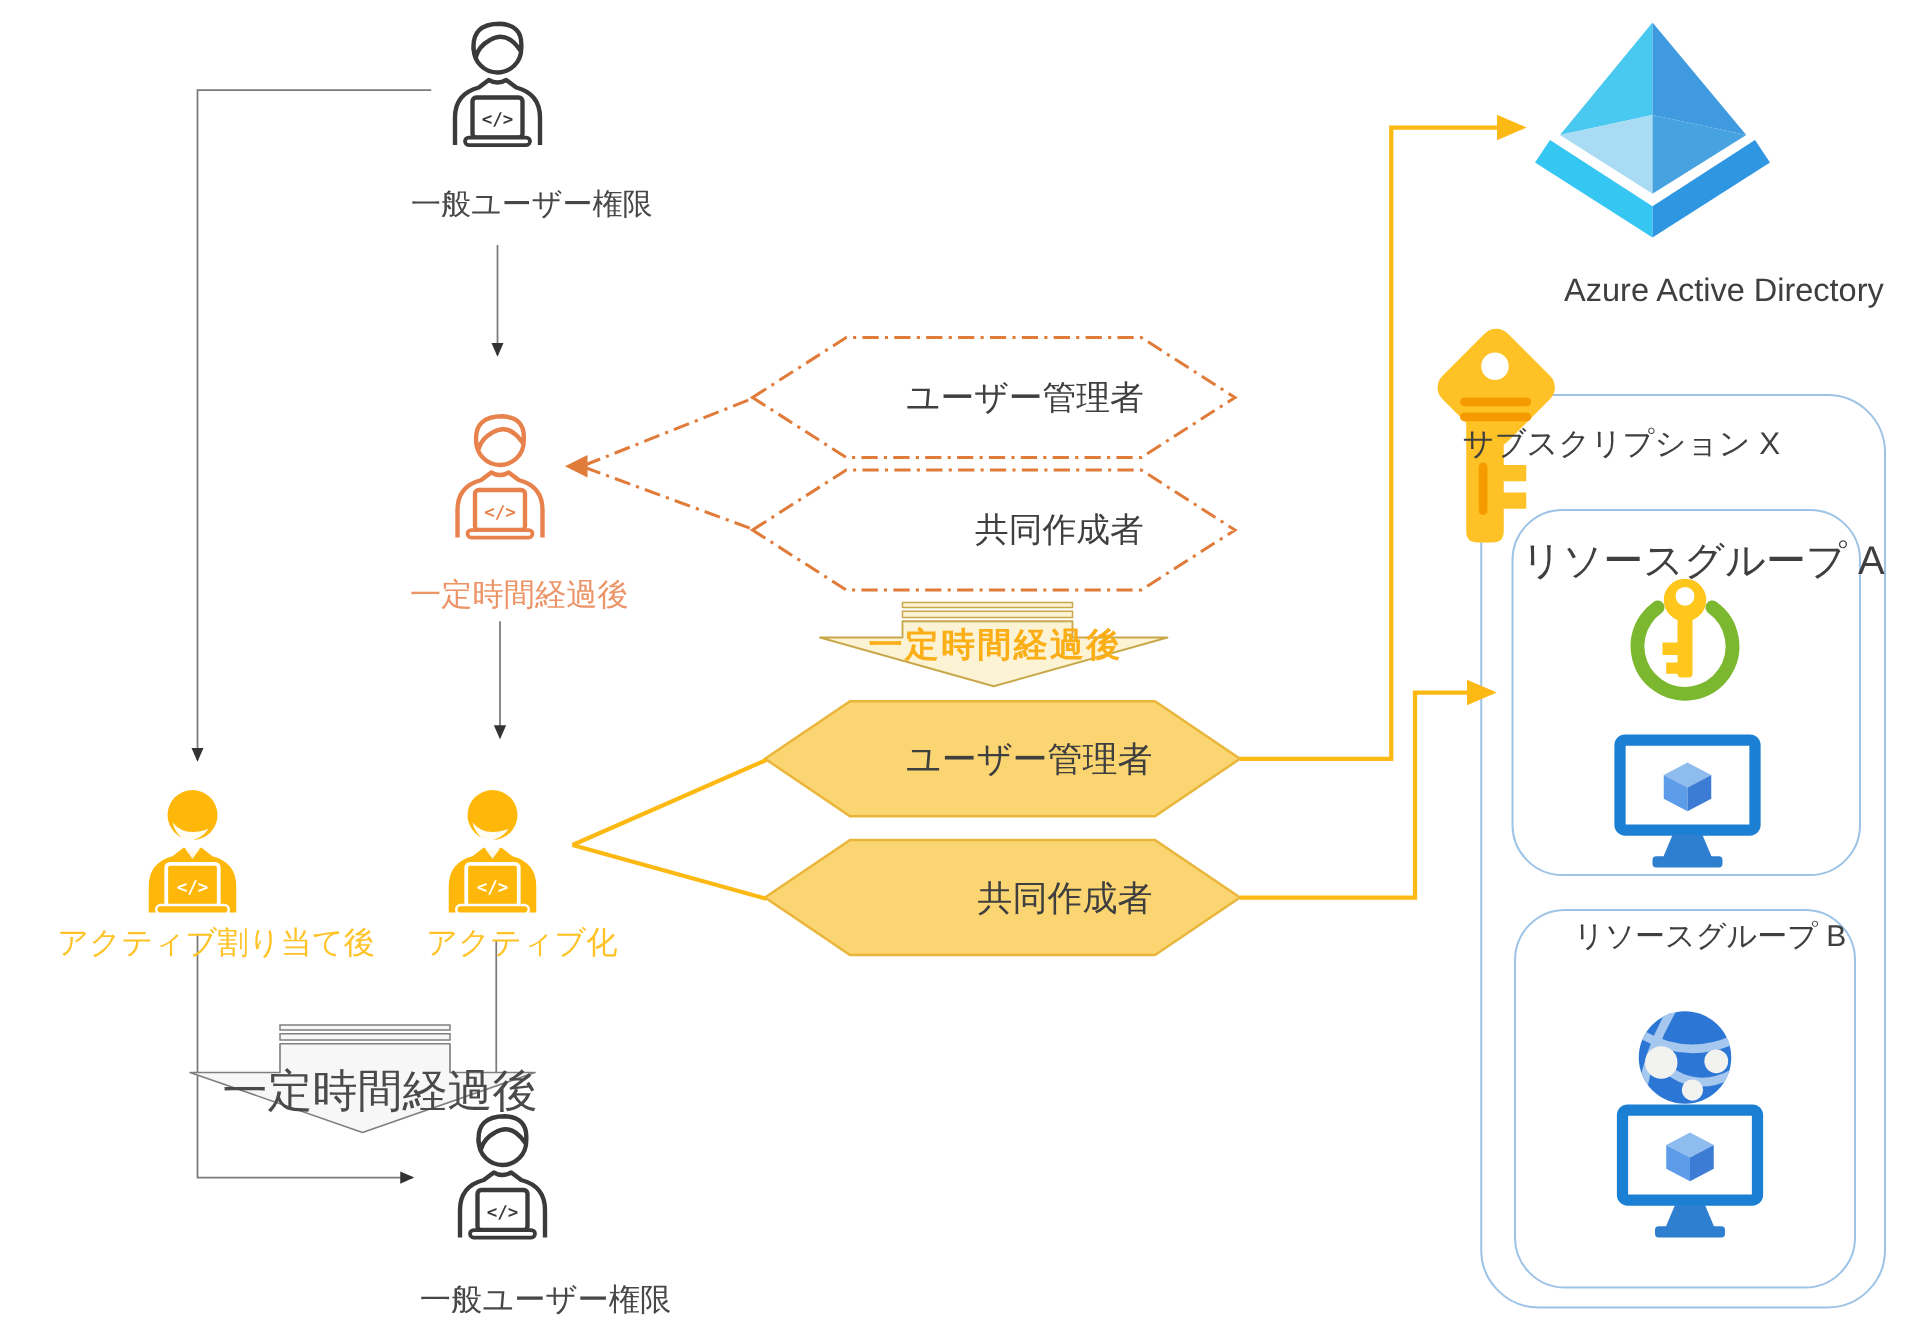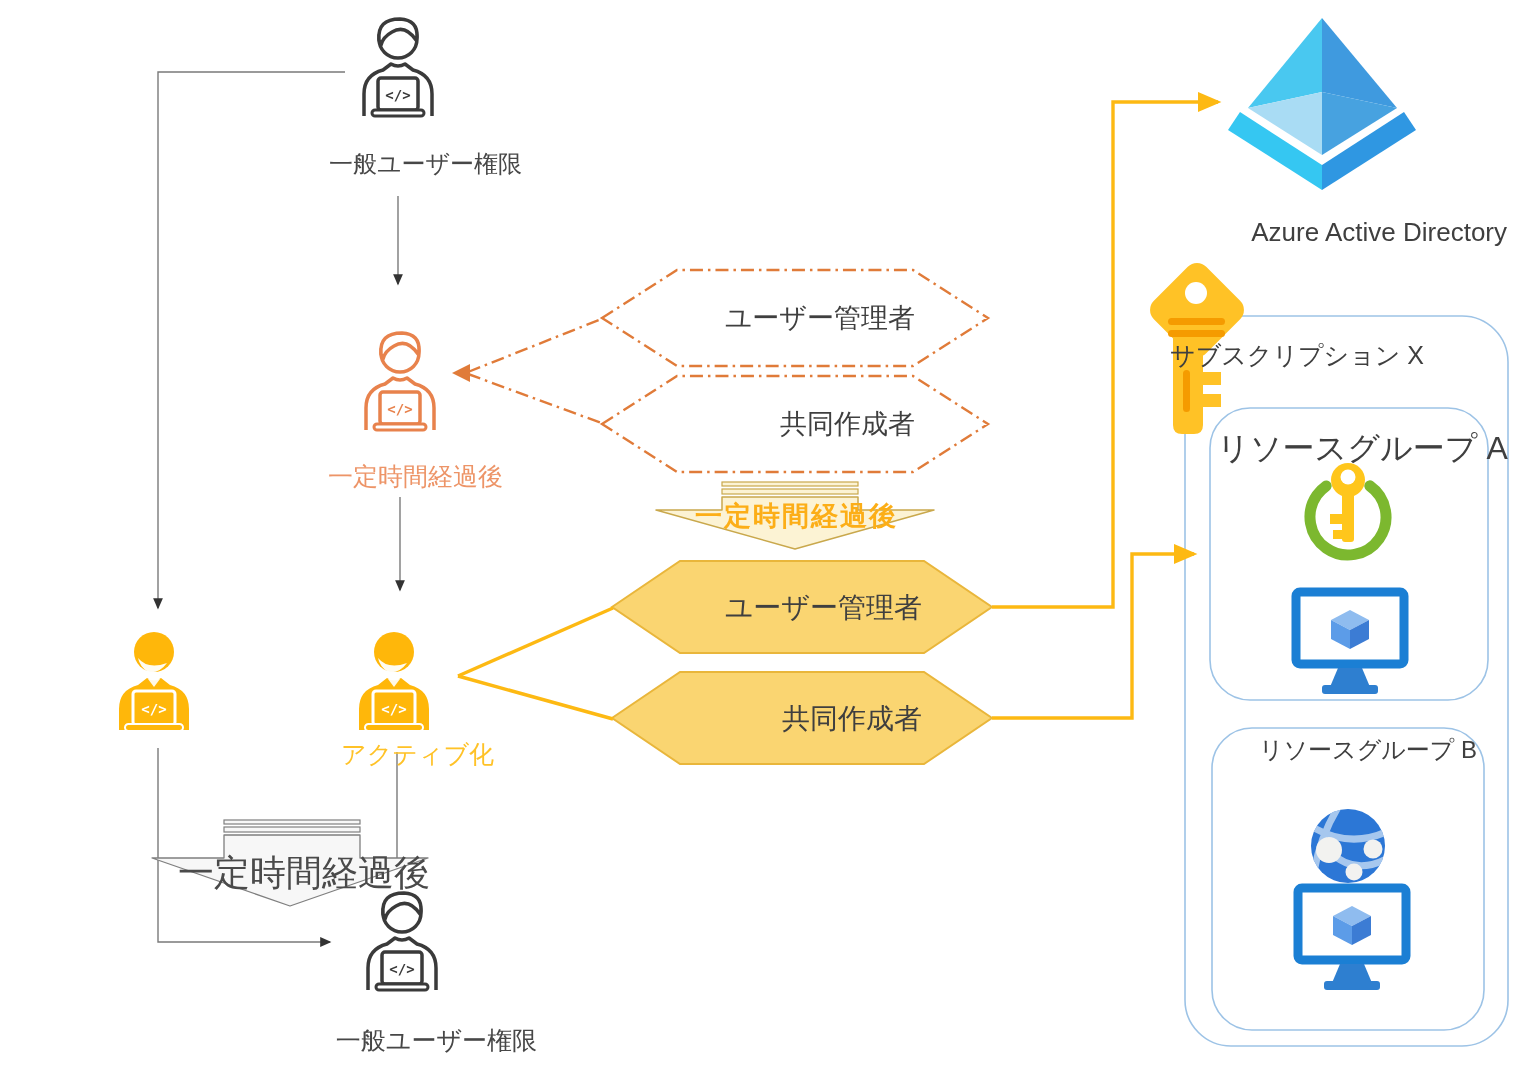--- a/index.html
+++ b/index.html
@@ -173,20 +173,21 @@
 <div class="lbl" style="left:675px;top:303px;width:240px;font-size:27px;">ユーザー管理者</div>
 
 <div class="lbl" style="left:675px;top:409px;width:240px;font-size:27px;">共同作成者</div>
 
 <div class="lbl" style="left:695px;top:501px;width:200px;font-size:27px;font-weight:bold;color:#FCAE17;letter-spacing:2px;">一定時間経過後</div>
 
 <div class="lbl" style="left:682px;top:592px;width:240px;font-size:28px;">ユーザー管理者</div>
 
 <div class="lbl" style="left:682px;top:703px;width:240px;font-size:28px;">共同作成者</div>
 
+<div class="lbl" style="left:20px;top:740px;width:280px;font-size:25px;color:#FFC227;">アクティブ割り当て後</div>
 
 <div class="lbl" style="left:298px;top:740px;width:196px;font-size:25px;color:#FFC227;">アクティブ化</div>
 
 <div class="lbl" style="left:178px;top:852px;width:224px;font-size:36px;color:#4A4A4A;">一定時間経過後</div>
 
 <div class="lbl" style="left:292px;top:1026px;width:245px;font-size:25px;color:#474747;">一般ユーザー権限</div>
 
 <div class="lbl" style="left:1195px;top:218px;width:312px;font-size:26px;">Azure Active Directory</div>
 
 <div class="lbl" style="left:1140px;top:341px;width:284px;font-size:25px;">サブスクリプション X</div>

